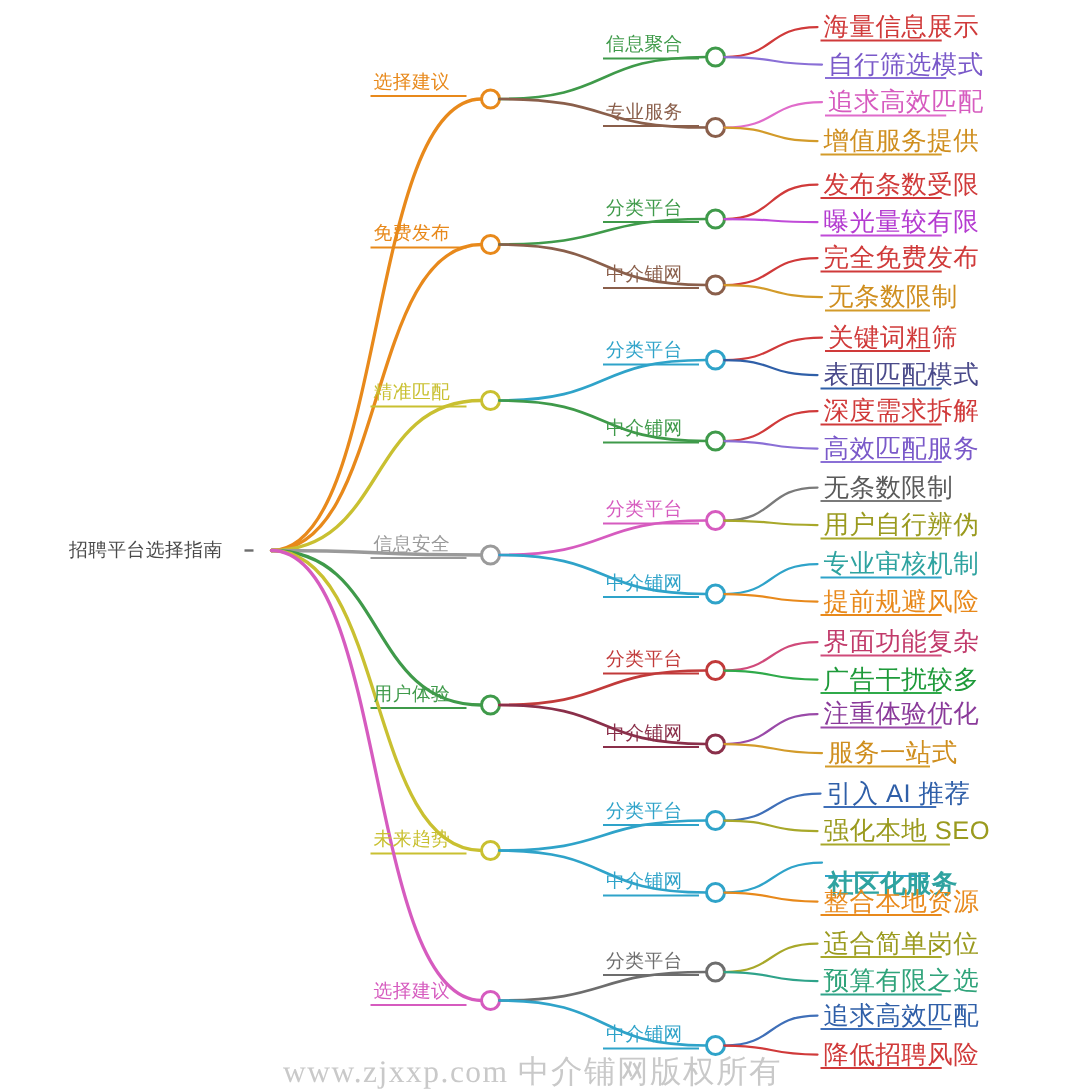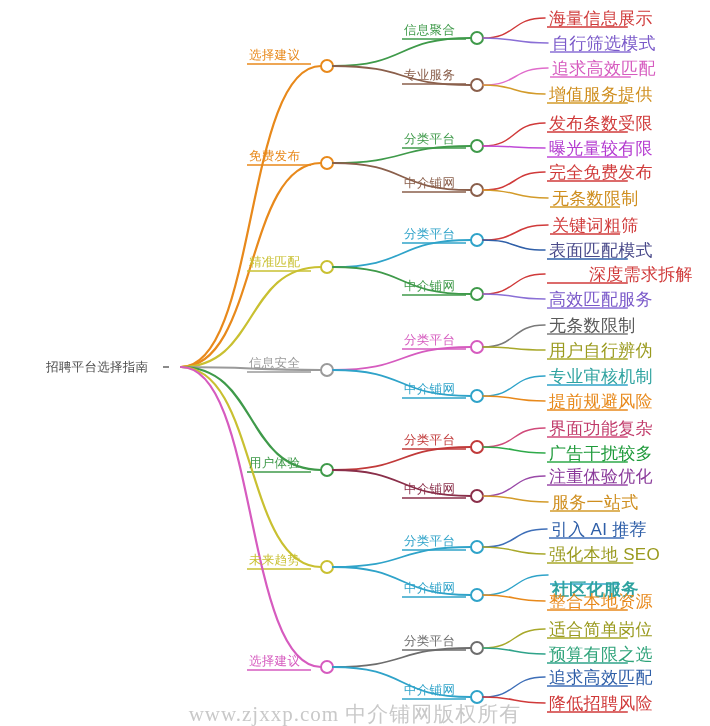--- a/index.html
+++ b/index.html
@@ -176,21 +176,21 @@
     <div class="node-label lvl3" style="left: 549px; top: 123px; color: rgb(208, 58, 58);">发布条数受限</div>
     <div class="node-label lvl3" style="left: 549px; top: 148px; color: rgb(180, 59, 208);">曝光量较有限</div>
     <div class="node-label lvl2" style="left: 404px; top: 183px; color: rgb(138, 95, 75);">中介铺网</div>
     <div class="node-label lvl3" style="left: 549px; top: 172px; color: rgb(208, 58, 58);">完全免费发布</div>
     <div class="node-label lvl3" style="left: 552px; top: 198px; color: rgb(207, 142, 30);">无条数限制</div>
     <div class="node-label lvl1" style="left: 249px; top: 262px; color: rgb(201, 192, 49);">精准匹配</div>
     <div class="node-label lvl2" style="left: 404px; top: 234px; color: rgb(47, 163, 201);">分类平台</div>
     <div class="node-label lvl3" style="left: 552px; top: 225px; color: rgb(208, 58, 58);">关键词粗筛</div>
     <div class="node-label lvl3" style="left: 549px; top: 250px; color: rgb(74, 74, 138);">表面匹配模式</div>
     <div class="node-label lvl2" style="left: 404px; top: 286px; color: rgb(63, 154, 74);">中介铺网</div>
-    <div class="node-label lvl3" style="left: 549px; top: 274px; color: rgb(208, 58, 58); margin-left: 40px;">深度需求拆解</div>
+    <div class="node-label lvl3" style="left: 549px; top: 274px; color: rgb(208, 58, 58);">深度需求拆解</div>
     <div class="node-label lvl3" style="left: 549px; top: 299px; color: rgb(122, 89, 201);">高效匹配服务</div>
     <div class="node-label lvl1" style="left: 249px; top: 363px; color: rgb(154, 154, 154);">信息安全</div>
     <div class="node-label lvl2" style="left: 404px; top: 340px; color: rgb(214, 91, 191);">分类平台</div>
     <div class="node-label lvl3" style="left: 549px; top: 325px; color: rgb(90, 90, 90);">无条数限制</div>
     <div class="node-label lvl3" style="left: 549px; top: 350px; color: rgb(154, 154, 30);">用户自行辨伪</div>
     <div class="node-label lvl2" style="left: 404px; top: 389px; color: rgb(47, 163, 201);">中介铺网</div>
     <div class="node-label lvl3" style="left: 549px; top: 376px; color: rgb(47, 163, 160);">专业审核机制</div>
     <div class="node-label lvl3" style="left: 549px; top: 401px; color: rgb(232, 137, 27);">提前规避风险</div>
     <div class="node-label lvl1" style="left: 249px; top: 463px; color: rgb(63, 154, 74);">用户体验</div>
     <div class="node-label lvl2" style="left: 404px; top: 440px; color: rgb(193, 58, 58);">分类平台</div>

